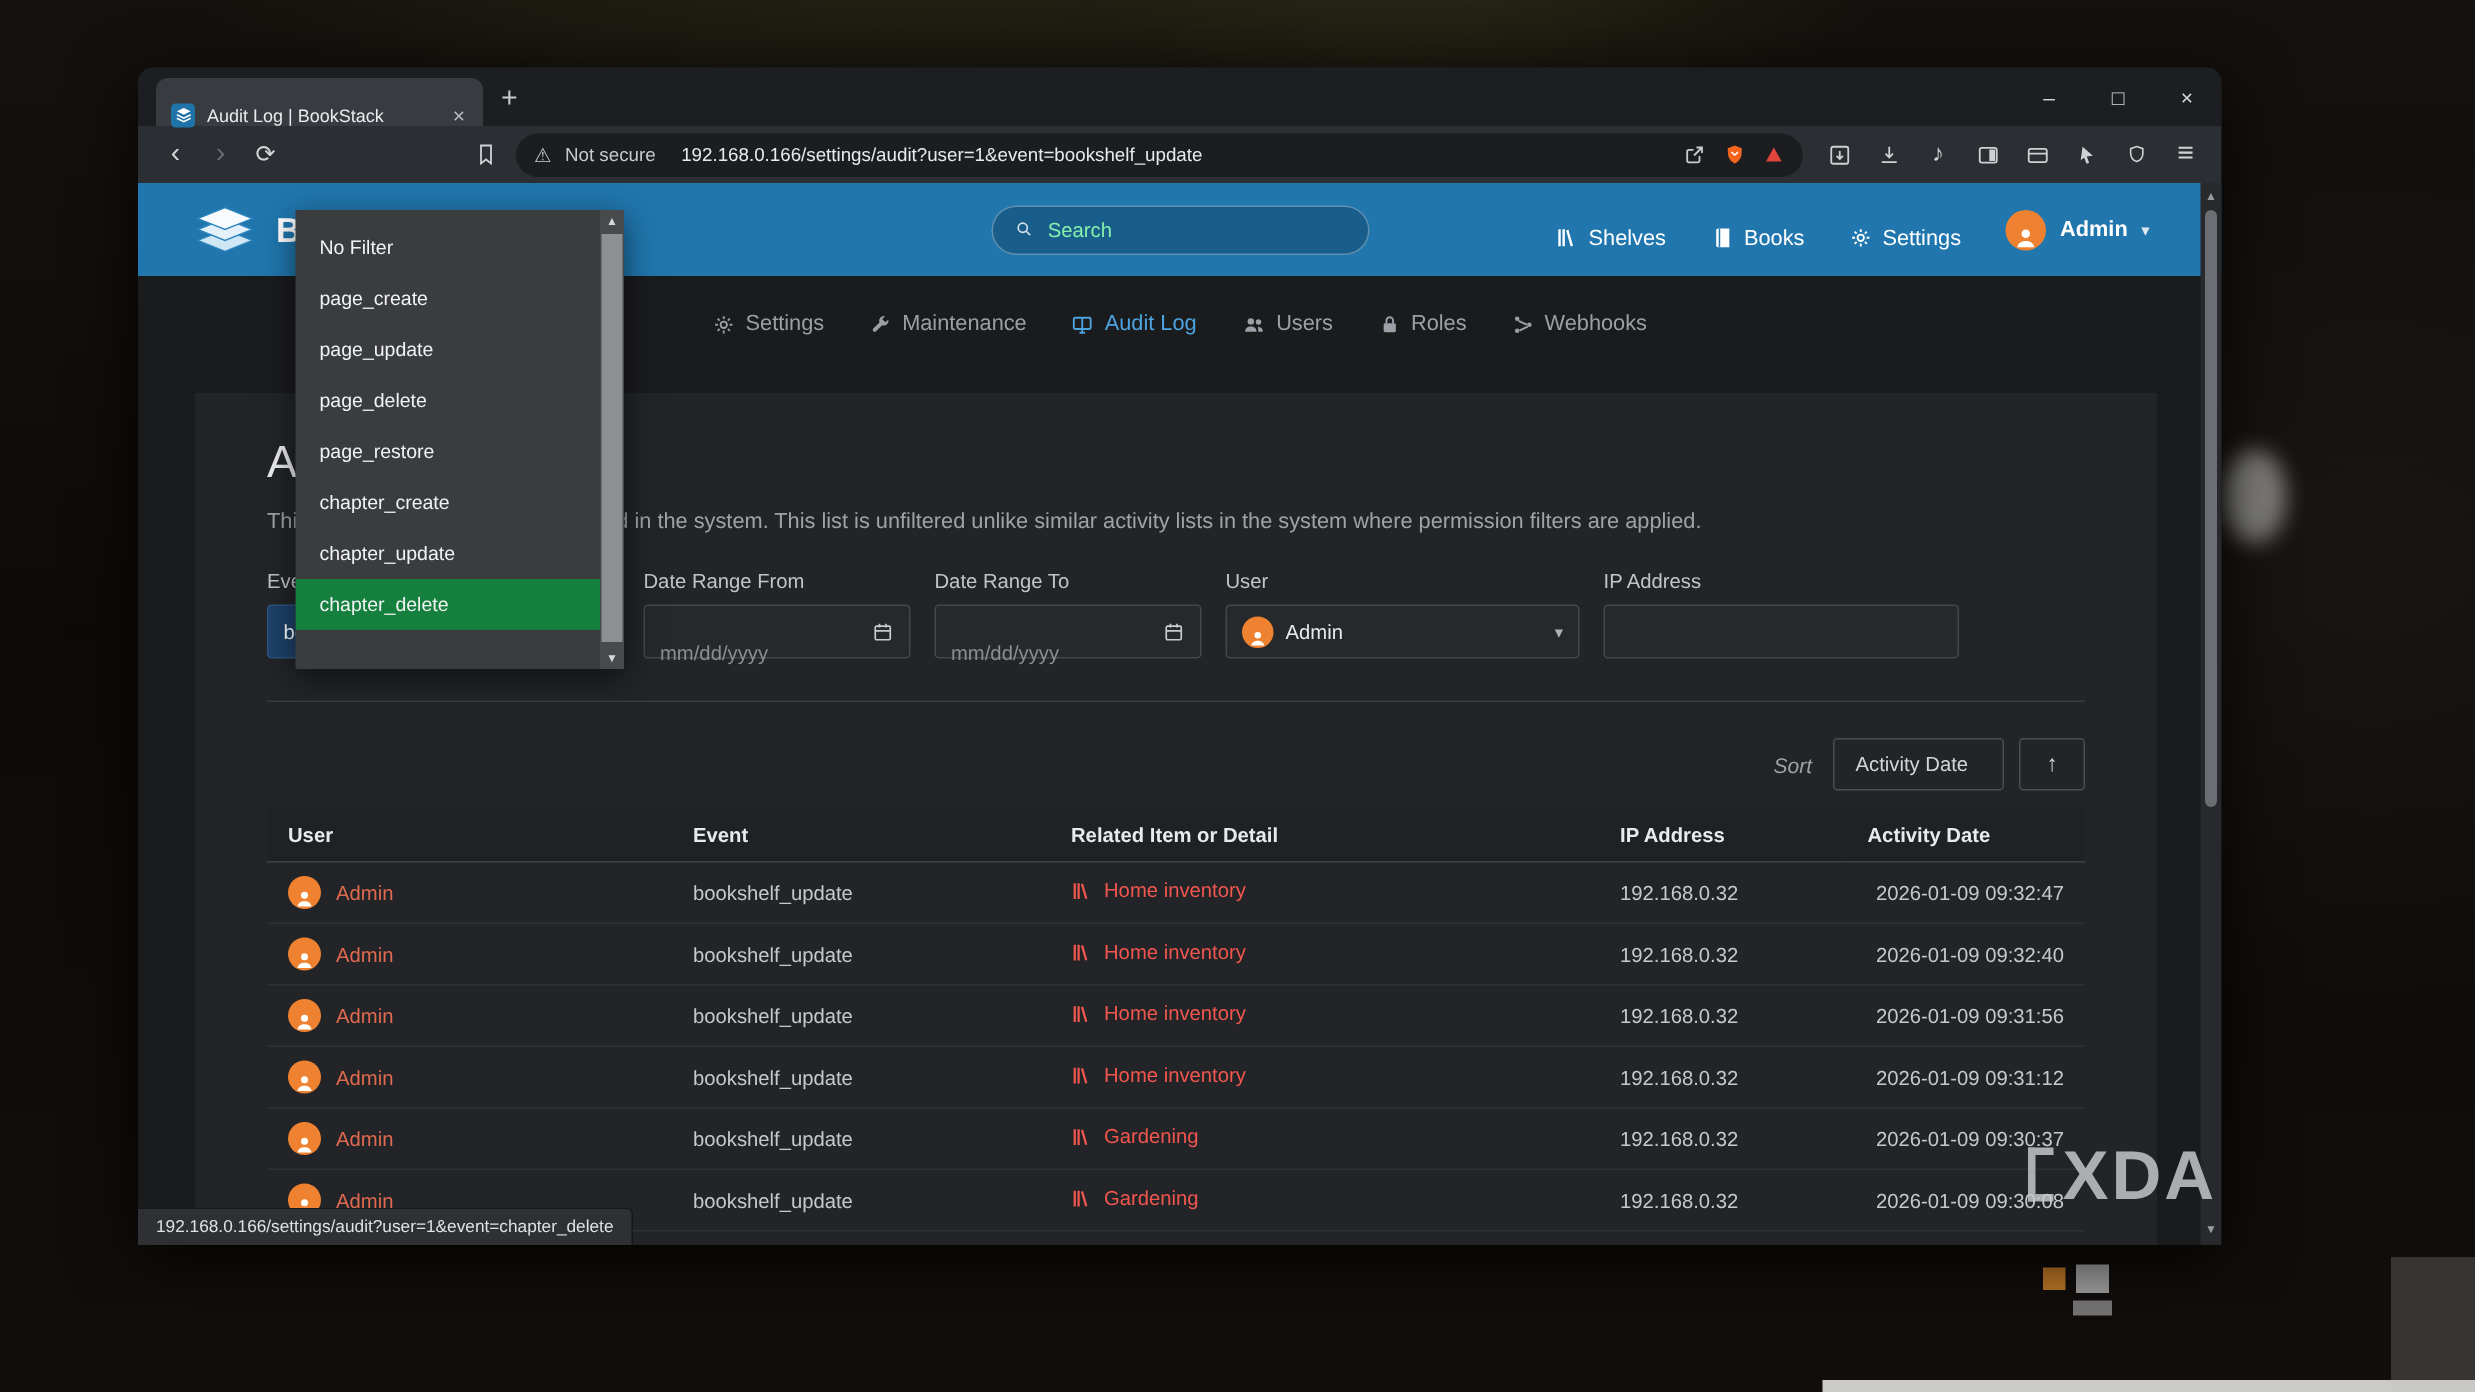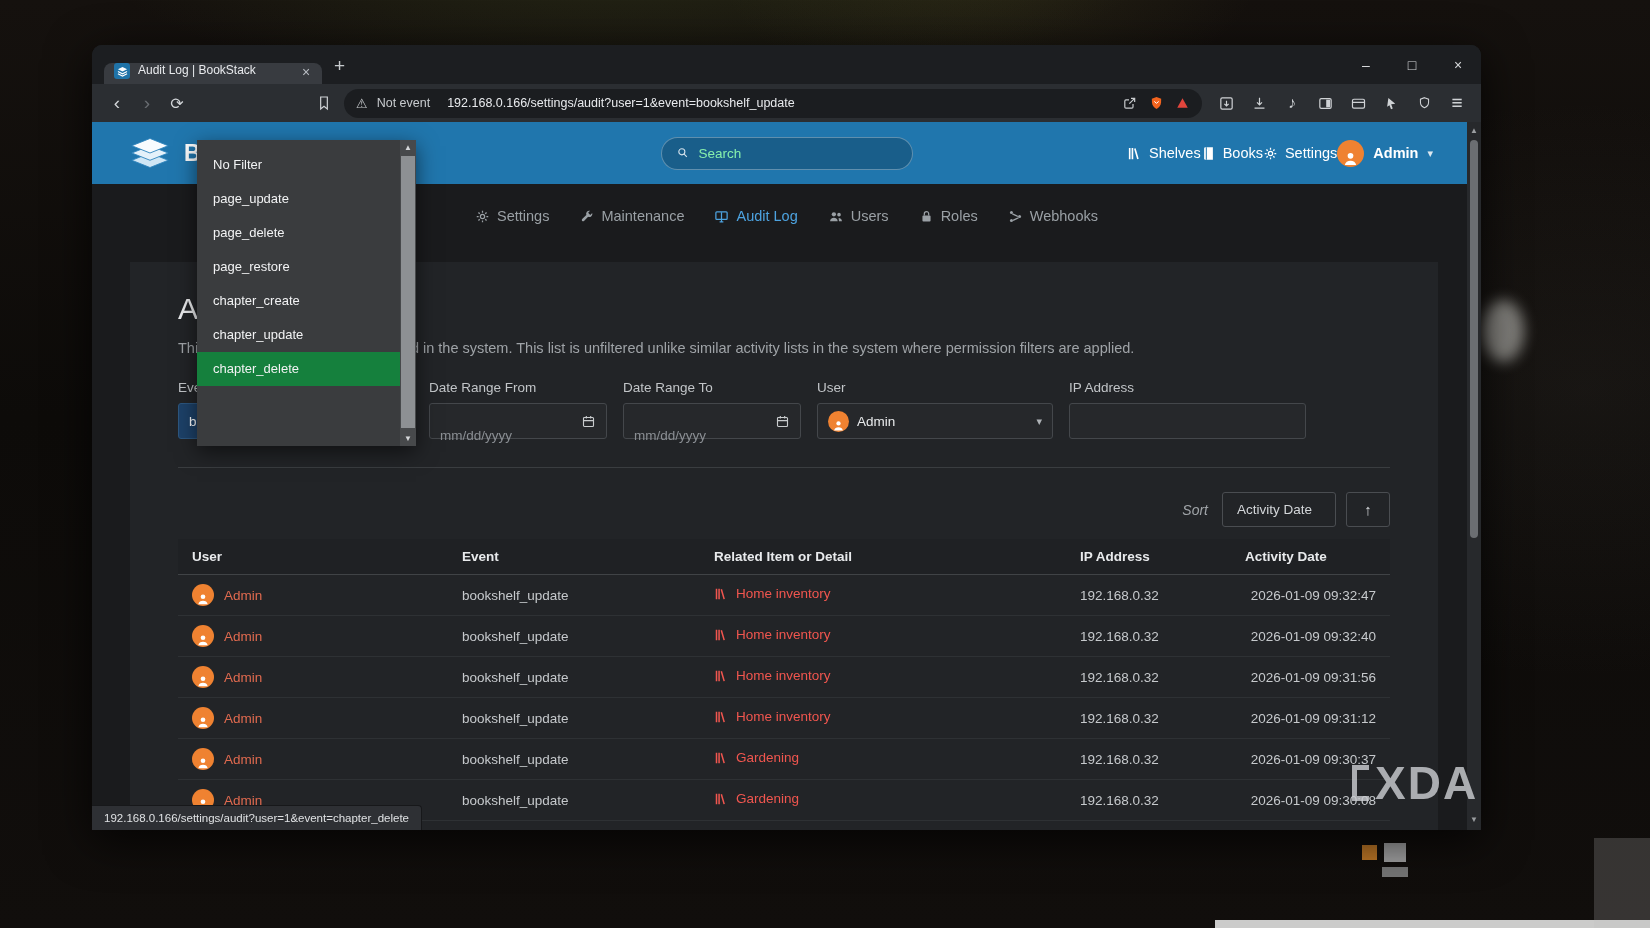--- a/index.html
+++ b/index.html
@@ -23,22 +23,22 @@
   .px2 { position:absolute; left:1384px; top:843px; width:22px; height:19px; background:#cfd0d2; opacity:.75; }
   .px3 { position:absolute; left:1382px; top:867px; width:26px; height:10px; background:#babcbe; opacity:.6; }
 
   
   .window { position:absolute; left:92px; top:45px; width:1389px; height:785px;
     border-radius:10px 10px 0 0; background:#202327; overflow:hidden;
     box-shadow:0 10px 45px rgba(0,0,0,.75); }
 
   .tabstrip { height:39px; background:#1c1e21; display:flex; align-items:flex-end;
     padding-left:12px; position:relative; }
-  .tab { width:218px; height:21px; background:#383b40; border-radius:8px 8px 0 0;
-    display:flex; align-items:flex-start; gap:8px; padding:0 7px 0 10px; }
+  .tab { width:218px; height:32px; background:#383b40; border-radius:8px 8px 0 0;
+    display:flex; align-items:center; gap:8px; padding:17px 7px 0 10px; }
   .favicon { width:16px; height:16px; border-radius:3px; background:#1f73a8;
     display:flex; align-items:center; justify-content:center; flex:none; }
   .tab-title { flex:1; font-size:12px; color:#e8eaed; white-space:nowrap; overflow:hidden; }
   .tab-close { color:#b8bcc2; font-size:14px; width:18px; height:18px;
     display:flex; align-items:center; justify-content:center; border-radius:4px; }
   .newtab { color:#c6cacd; font-size:19px; margin:0 0 7px 12px; }
   .wincontrols { position:absolute; right:0; top:0; height:39px; display:flex; }
   .wincontrols span { width:46px; height:39px; display:flex; align-items:center;
     justify-content:center; color:#d6d8da; font-size:14px; }
 
@@ -63,21 +63,21 @@
   .page { position:relative; height:708px; background:#1a1b1d; overflow:hidden; }
 
   .bs-header { height:62px; background:#2076ad; display:flex; align-items:center;
     padding:0 48px 0 36px; position:relative; }
   .logo-wrap { display:flex; align-items:center; gap:12px; }
   .app-name { color:#fff; font-size:23px; font-weight:700; }
   .search-pill { position:absolute; left:50%; transform:translateX(-50%);
     width:252px; height:33px; border:1px solid rgba(255,255,255,.30);
     background:rgba(0,0,0,.20); border-radius:17px; display:flex; align-items:center;
     gap:9px; padding:0 14px; color:#86efac; font-size:13.5px; }
-  .bs-nav { margin-left:auto; display:flex; align-items:center; }
+  .bs-nav { margin-left:auto; display:flex; align-items:flex-end; gap:30px; }
   .bs-nav-item { display:flex; align-items:center; gap:7px; color:#fff; font-size:14.5px; }
   .user-chip { display:flex; align-items:center; gap:9px; color:#fff; font-size:14.5px; font-weight:700; }
   .caret { font-size:11px; color:#dde8f0; }
   .avatar { width:27px; height:27px; border-radius:50%; background:#ef8231;
     display:flex; align-items:flex-end; justify-content:center; overflow:hidden; flex:none; }
   .avatar.small { width:21px; height:21px; }
   .avatar.row { width:22px; height:22px; }
 
   .tabsrow { height:64px; display:flex; align-items:center; justify-content:center; gap:30px; }
   .stab { display:flex; align-items:center; gap:7px; color:#9aa0a5; font-size:14.5px; }
@@ -185,21 +185,21 @@
       <span class="navbtn fwd">›</span>
       <span class="navbtn" style="font-size:16px;">⟳</span>
       <div class="tool-spacer"></div>
       <span class="bookmark-btn">
         <svg width="16" height="16" viewBox="0 0 24 24">
             <path d="M7 3h10v18l-5-4-5 4z" fill="none" stroke="#cfd2d5" stroke-width="1.8"></path>
           </svg>
       </span>
       <div class="urlbar">
         <span class="url-warning">⚠</span>
-        <span class="url-secure-label">Not event</span>
+        <span class="url-secure-label">Not secure</span>
         <span class="url-text">192.168.0.166/settings/audit?user=1&amp;event=bookshelf_update</span>
         <span class="url-actions">
           <span>
             <svg width="16" height="16" viewBox="0 0 24 24" fill="none" stroke="#c9ccce" stroke-width="1.8">
                 <path d="M13.5 5H19v5.5M19 5l-8 8"></path>
                 <path d="M16.5 13.5V18a1.8 1.8 0 0 1-1.8 1.8H6A1.8 1.8 0 0 1 4.2 18V9.2A1.8 1.8 0 0 1 6 7.4h4.5"></path>
               </svg>
           </span>
           <span>
             <svg width="15" height="16" viewBox="0 0 24 24">
@@ -592,20 +592,21 @@
                   </span></td>
               <td>192.168.0.32</td>
               <td class="right">2026-01-09 09:30:08</td>
             </tr>
           </tbody>
         </table>
       </div>
 
       <div class="dropdown">
         <div class="dd-item">No Filter</div>
+        <div class="dd-item">page_create</div>
         <div class="dd-item">page_update</div>
         <div class="dd-item">page_delete</div>
         <div class="dd-item">page_restore</div>
         <div class="dd-item">chapter_create</div>
         <div class="dd-item">chapter_update</div>
         <div class="dd-item hl">chapter_delete</div>
         <div class="dd-scrollbar">
           <span class="dd-arrow up">▲</span>
           <div class="dd-thumb"></div>
           <span class="dd-arrow down">▼</span>

